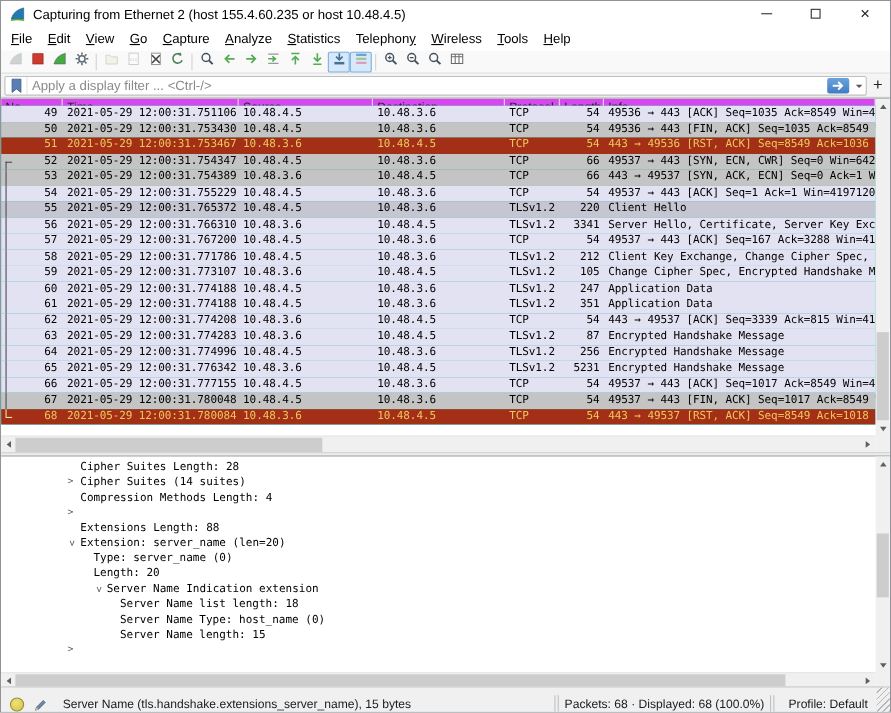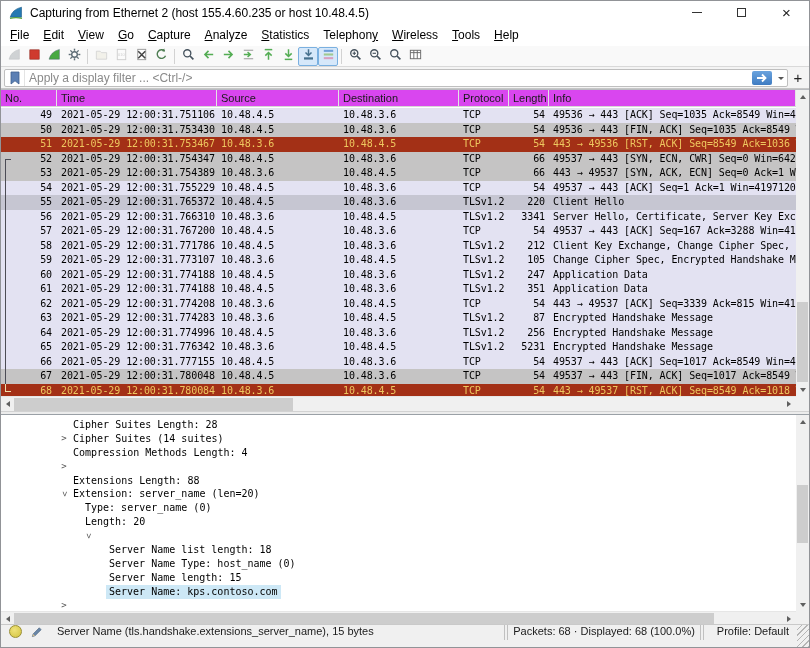--- a/index.html
+++ b/index.html
@@ -38,21 +38,21 @@
   .fapply{width:20px;height:14px;background:linear-gradient(#6aa3de,#3f7cc2);border-radius:2px;display:flex;align-items:center;justify-content:center;margin-right:3px;flex:none}
   .fcaret{width:12px;height:100%;display:flex;align-items:center;justify-content:center;flex:none}
   .fcaret::after{content:"";border:3.5px solid transparent;border-top-color:#555;margin-top:4px}
   .fplus{width:16px;text-align:center;font-size:15px;color:#222;margin-left:2px}
 
   
   .plist{position:absolute;top:88px;left:0;width:808px;height:322px;background:#fff;border-top:1px solid #b8bbbf}
   .phead{position:absolute;top:0;left:0;right:13px;height:17px;display:flex;background:#d946ef;border-bottom:1px solid #d6d6d6;font-size:11px;color:#1a1a1a}
   .hcell{border-right:1px solid #e3e3e3;padding:2px 0 0 4px;white-space:nowrap;overflow:hidden;flex:none}
   .hcell.grow{flex:1}
-  .prows{position:absolute;top:18px;left:0;right:13px;height:290px;overflow:hidden;font:10px "DejaVu Sans Mono","Liberation Mono",monospace;background:#14b8a6}
+  .prows{position:absolute;top:6px;left:0;right:13px;height:290px;overflow:hidden;font:10px "DejaVu Sans Mono","Liberation Mono",monospace;background:#14b8a6}
   .row{display:flex;height:14.5px;line-height:14.5px;position:relative;white-space:pre;letter-spacing:-0.1px}
   .c{overflow:hidden;flex:none;padding-left:4px}
   .c.no{text-align:right;padding:0 5px 0 0}
   .c.len{text-align:right;padding:0 4px 0 0}
   .c.grow{flex:1}
   .row.lavender{background:var(--row-lavender)}
   .row.gray{background:var(--row-gray)}
   .row.red{background:var(--row-red-bg);color:var(--row-red-fg)}
   .row.selected{background:var(--row-selected)}
   .gut{position:absolute;left:4px;top:0;height:100%;width:8px}
@@ -79,21 +79,21 @@
   
   .details{position:absolute;top:413px;left:0;width:808px;height:212px;background:#fff;border-top:1px solid #9aa0a6}
   .dlines{position:absolute;top:1px;left:0;right:13px;bottom:15px;overflow:hidden;font:10px "DejaVu Sans Mono","Liberation Mono",monospace;padding-top:2px}
   .dline{height:13.9px;line-height:13.9px;display:flex;align-items:center}
   .dexp{width:12px;flex:none;color:#555;font-size:9px;text-align:center}
   .dexp.open{transform:rotate(90deg)}
   .dtext{white-space:pre;padding:0 3px}
   .dline.selected .dtext{background:var(--detail-selected-bg)}
 
   
-  .statusbar{position:absolute;left:0;right:0;bottom:0;height:23px;background:#f0f0f0;border-top:1px solid #c9c9c9;display:flex;align-items:flex-start;font-size:11px;color:#1a1a1a}
+  .statusbar{position:absolute;left:0;right:0;bottom:0;height:23px;background:#f0f0f0;border-top:1px solid #c9c9c9;display:flex;align-items:flex-end;font-size:11px;color:#1a1a1a}
   .expert{width:13px;height:13px;border-radius:50%;background:radial-gradient(circle at 40% 35%,#efe27a,#d2c33e);border:1px solid #9a8f35;margin-left:8px;flex:none}
   .pencil{margin-left:8px;display:flex;flex:none}
   .sb-field{margin-left:14px;flex:1;white-space:nowrap;overflow:hidden}
   .sb-div{width:1px;height:15px;background:#c0c0c0;margin:0 1px;flex:none}
   .sb-packets{padding:0 4px;white-space:nowrap}
   .sb-profile{padding:0 8px 0 12px;white-space:nowrap}
   .grip{width:12px;height:100%;background:
     repeating-linear-gradient(135deg,transparent 0 3px,#b5b5b5 3px 4px);flex:none}
 </style>
 </head>
@@ -370,36 +370,33 @@
         <div class="dline" style="padding-left: 69px;">
           <span class="dexp"></span>
           <span class="dtext">Type: server_name (0)</span>
         </div>
         <div class="dline" style="padding-left: 69px;">
           <span class="dexp"></span>
           <span class="dtext">Length: 20</span>
         </div>
         <div class="dline" style="padding-left: 81px;">
           <span class="dexp open">&gt;</span>
+          <span class="dtext">Server Name Indication extension</span>
         </div>
         <div class="dline" style="padding-left: 93px;">
           <span class="dexp"></span>
           <span class="dtext">Server Name list length: 18</span>
         </div>
         <div class="dline" style="padding-left: 93px;">
           <span class="dexp"></span>
           <span class="dtext">Server Name Type: host_name (0)</span>
         </div>
         <div class="dline" style="padding-left: 93px;">
           <span class="dexp"></span>
           <span class="dtext">Server Name length: 15</span>
-        </div>
-        <div class="dline selected" style="padding-left: 93px;">
-          <span class="dexp"></span>
-          <span class="dtext">Server Name: kps.contoso.com</span>
         </div>
         <div class="dline" style="padding-left: 57px;">
           <span class="dexp">&gt;</span>
         </div>
       </div>
     <div class="vsb" style="height:197px">
       <div class="sbb" style="top:0;left:0;width:13px;height:13px">
           <span class="tri up"></span>
         </div>
       <div class="thumb" style="left:1px;width:11px;top:70px;height:58px"></div>

